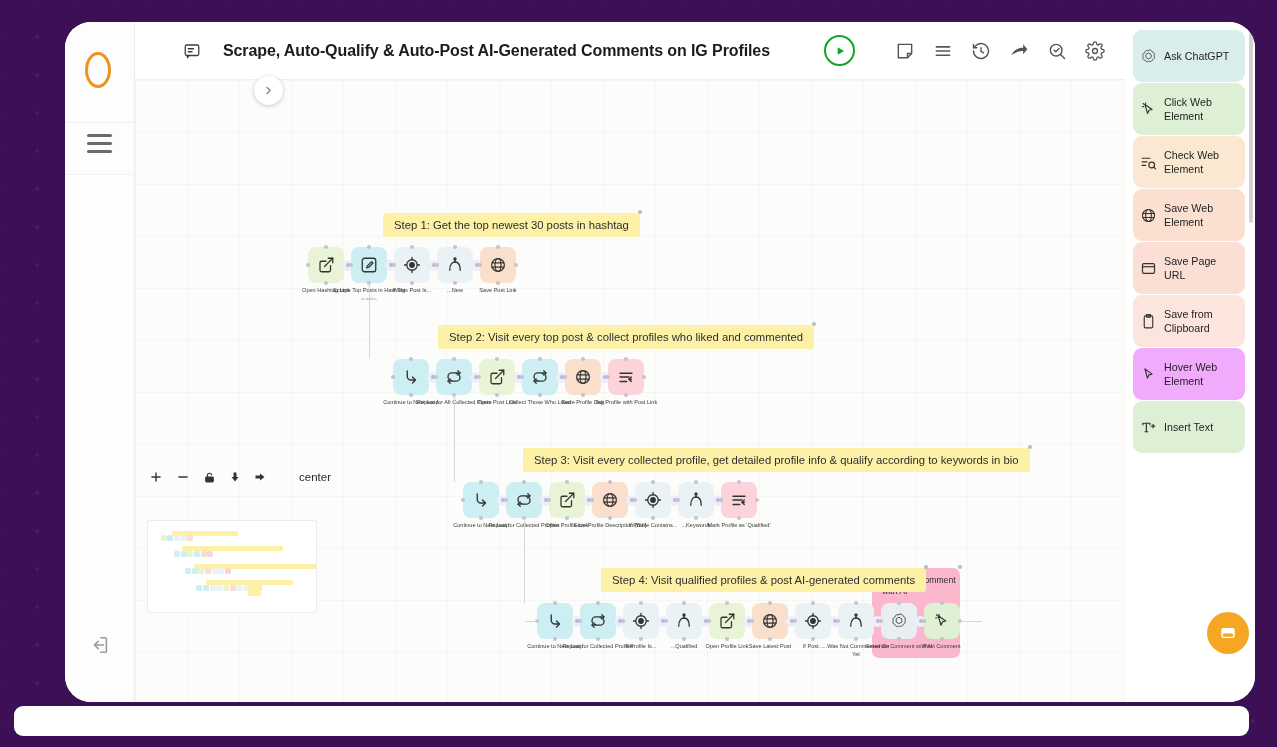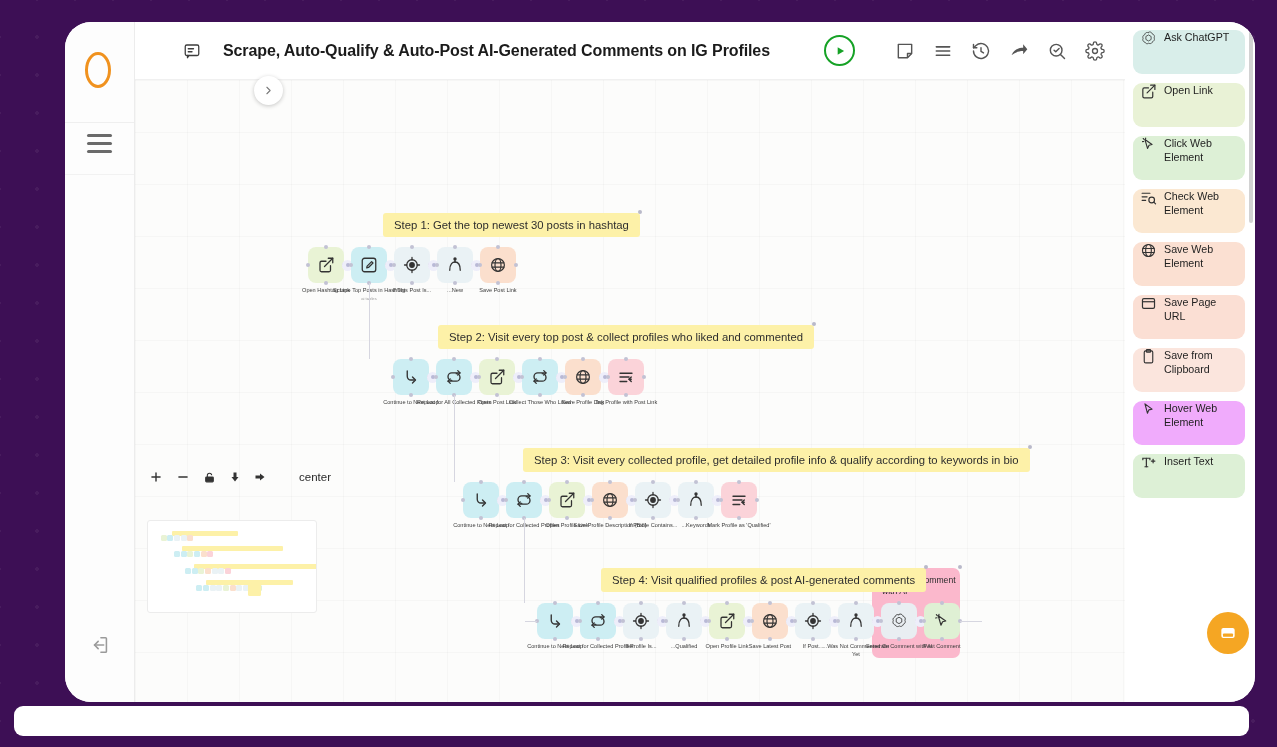--- a/index.html
+++ b/index.html
@@ -167,24 +167,24 @@
 
   
   #right-sidebar {
     width: 130px; flex:0 0 130px;
     background:#fff;
     padding: 8px 10px 0 8px;
     position: relative;
     overflow: hidden;
   }
   .side-item {
-    height: 44px; border-radius: 9px;
-    display:flex; gap: 7px;
+    height: 52px; border-radius: 9px;
+    display:flex; align-items:center; gap: 7px;
     padding: 0 7px;
-    margin-bottom: 9px;
+    margin-bottom: 1px;
     cursor:pointer;
   }
   .side-item .si-icon { width:17px; height:17px; flex:0 0 17px; color:#3a3a3a; }
   .side-item .si-label { font-size: 10.7px; color:#1f1f1f; line-height: 1.35; }
   #side-scrollbar {
     position:absolute; right: 2px; top: 6px; width: 4px; height: 195px;
     background:#d2d2d2; border-radius: 3px;
   }
   #chat-fab {
     position:absolute; right: 6px; bottom: 48px;
@@ -762,28 +762,20 @@
 
   <div id="right-sidebar">
     <div id="side-list">
         <div class="side-item" style="background: rgb(217, 238, 234);">
           <span class="si-icon"><svg viewBox="0 0 24 24" fill="none" stroke="#333" stroke-width="1.1">
               <path d="M12 3.2c1.7-1 3.8-.4 4.8 1.2.2.4.4.8.4 1.2 1.8.2 3.2 1.8 3.2 3.7 0 .7-.2 1.3-.5 1.9.9 1.5.5 3.5-1 4.6-.4.3-.8.5-1.2.6-.3 1.8-2 3-3.8 2.8-.6-.1-1.1-.3-1.6-.6-1.3 1.2-3.4 1.1-4.6-.3-.3-.3-.5-.7-.6-1.1-1.8-.2-3.2-1.8-3.2-3.7 0-.6.2-1.3.5-1.8-.9-1.6-.4-3.6 1.2-4.6.3-.2.7-.4 1.1-.5C7 4.5 8.7 3.2 10.5 3.5c.5.1 1 .3 1.5.6z"></path>
               <path d="M8.3 9.1l3.7-2.1 3.7 2.1v4.3l-3.7 2.1-3.7-2.1z"></path>
             </svg></span>
           <span class="si-label">Ask ChatGPT</span>
         </div>
-        <div class="side-item" style="background: rgb(233, 242, 214);">
-          <span class="si-icon"><svg viewBox="0 0 24 24" fill="none" stroke="#333" stroke-width="1.7" stroke-linecap="round" stroke-linejoin="round">
-              <path d="M18 13v6a2 2 0 0 1-2 2H6a2 2 0 0 1-2-2V9a2 2 0 0 1 2-2h6"></path>
-              <path d="M15 3h6v6"></path>
-              <path d="M10 14L21 3"></path>
-            </svg></span>
-          <span class="si-label">Open Link</span>
-        </div>
         <div class="side-item" style="background: rgb(221, 240, 214);">
           <span class="si-icon"><svg viewBox="0 0 24 24" fill="none" stroke="#333" stroke-width="1.6" stroke-linejoin="round">
               <path d="M7 5l10 7-4.2 1-2.2 4.5z" fill="none"></path>
               <path d="M4.5 3.5l1.2 1.4M3.5 8l1.8-.3M8 3l-.3 1.8" stroke-linecap="round"></path>
             </svg></span>
           <span class="si-label">Click Web Element</span>
         </div>
         <div class="side-item" style="background: rgb(251, 232, 210);">
           <span class="si-icon"><svg viewBox="0 0 24 24" fill="none" stroke="#333" stroke-width="1.7" stroke-linecap="round">
               <path d="M3 6h11M3 11h7M3 16h5"></path>

